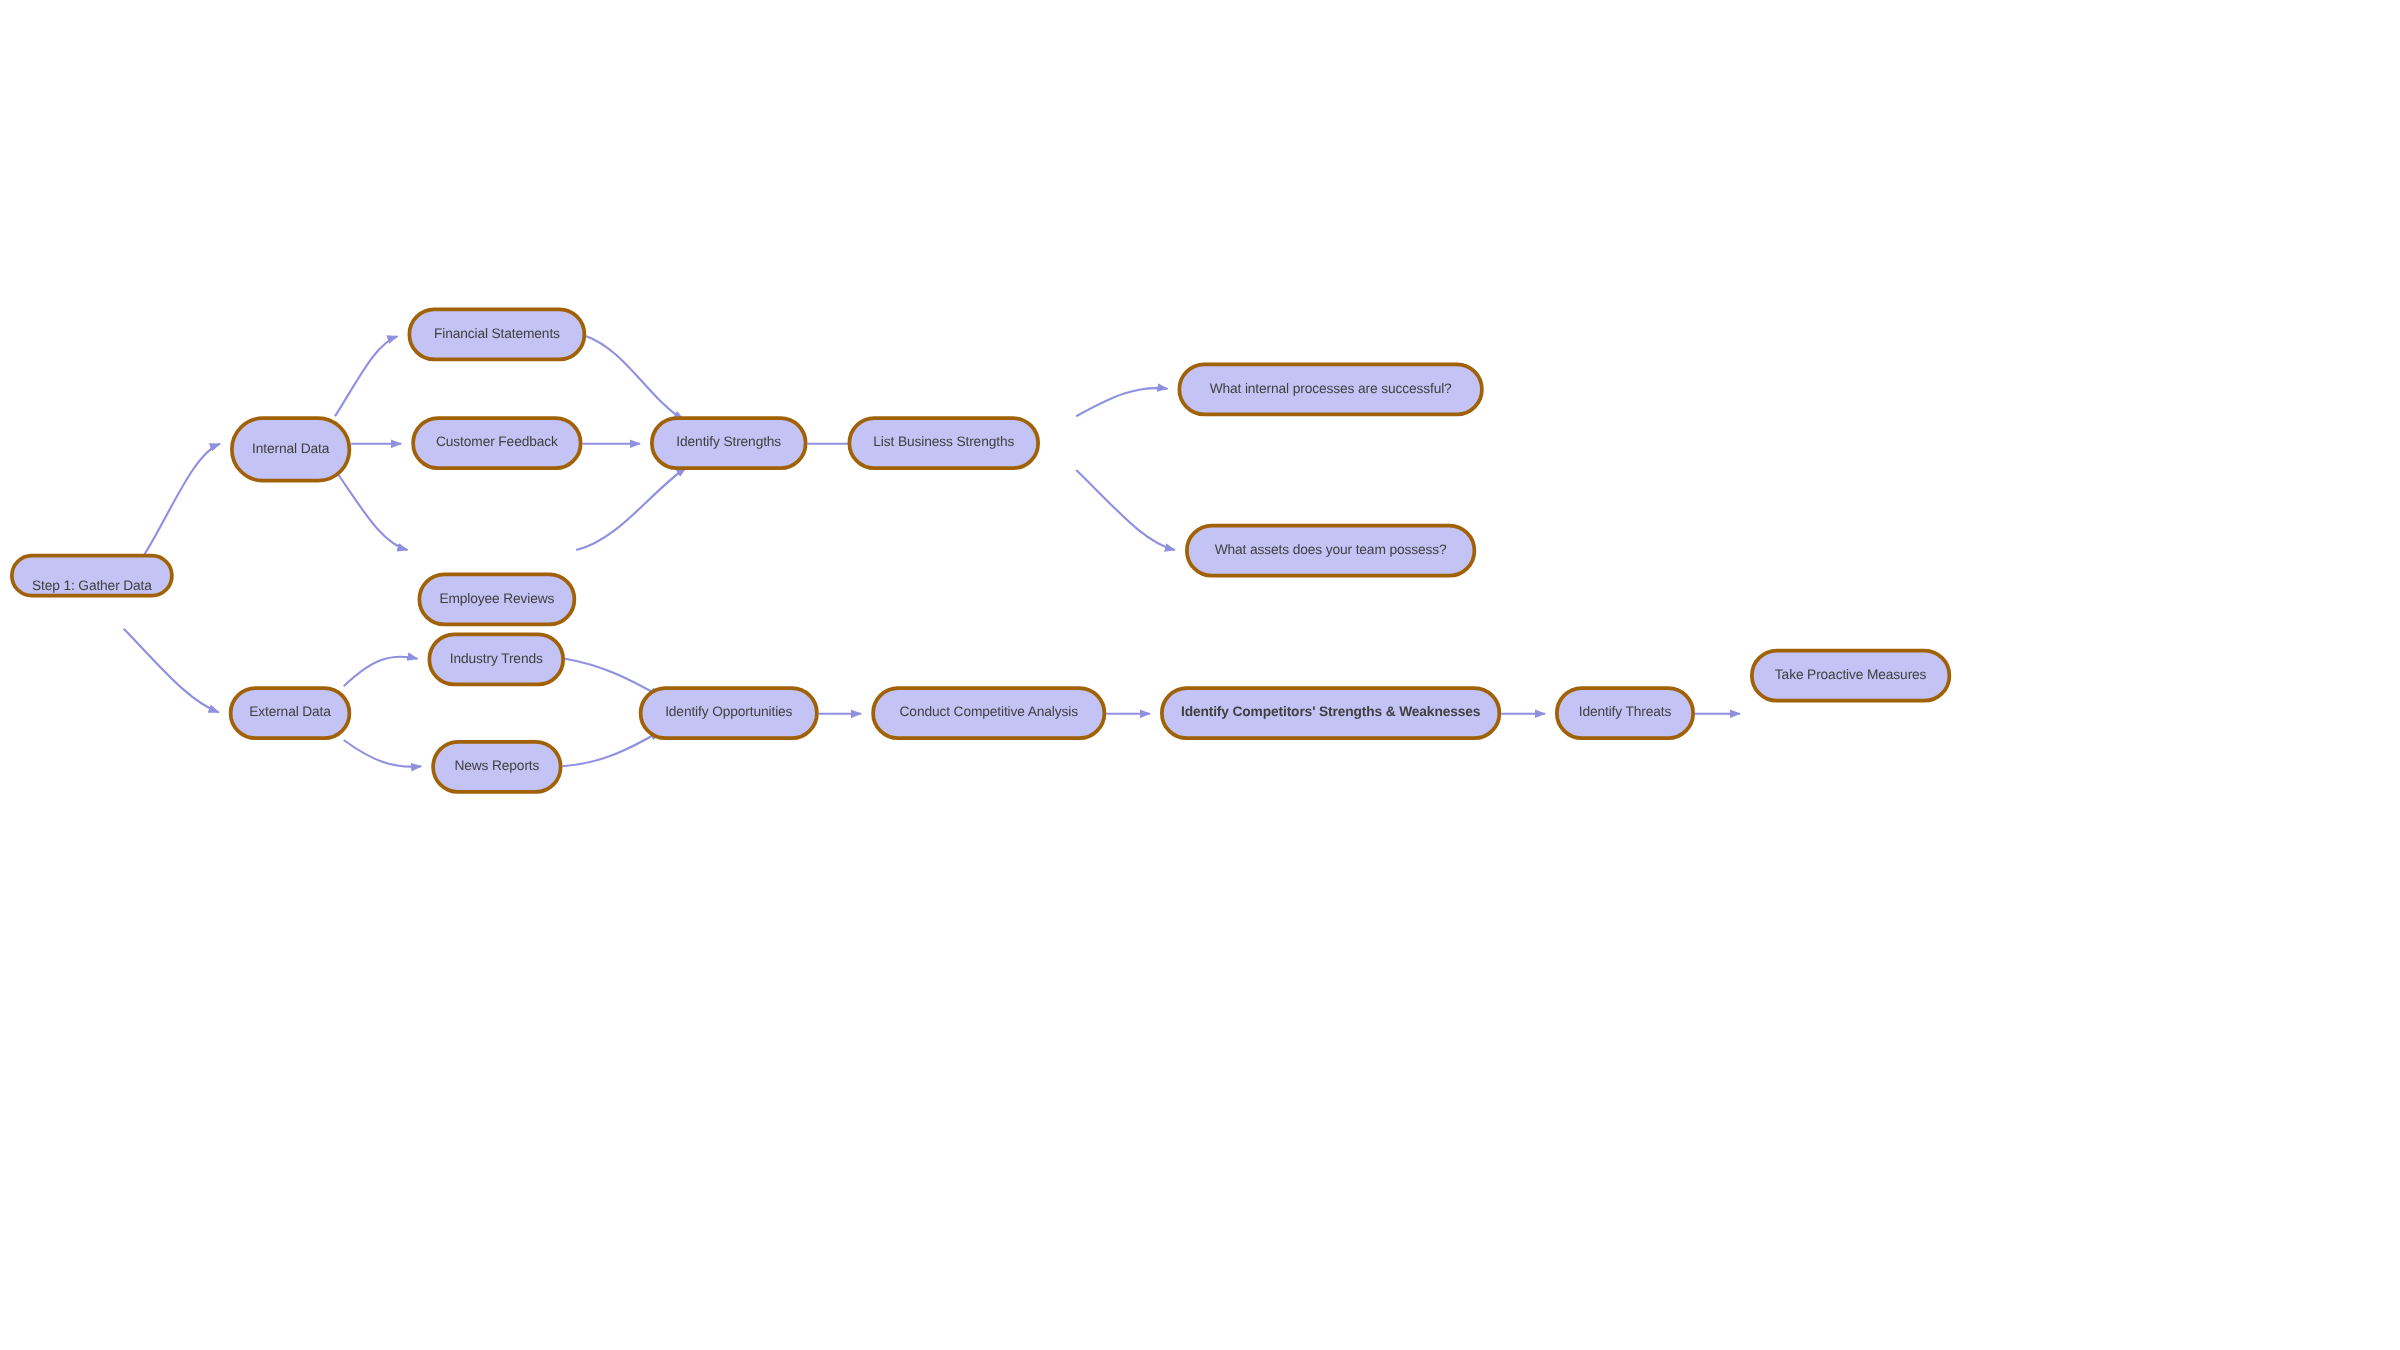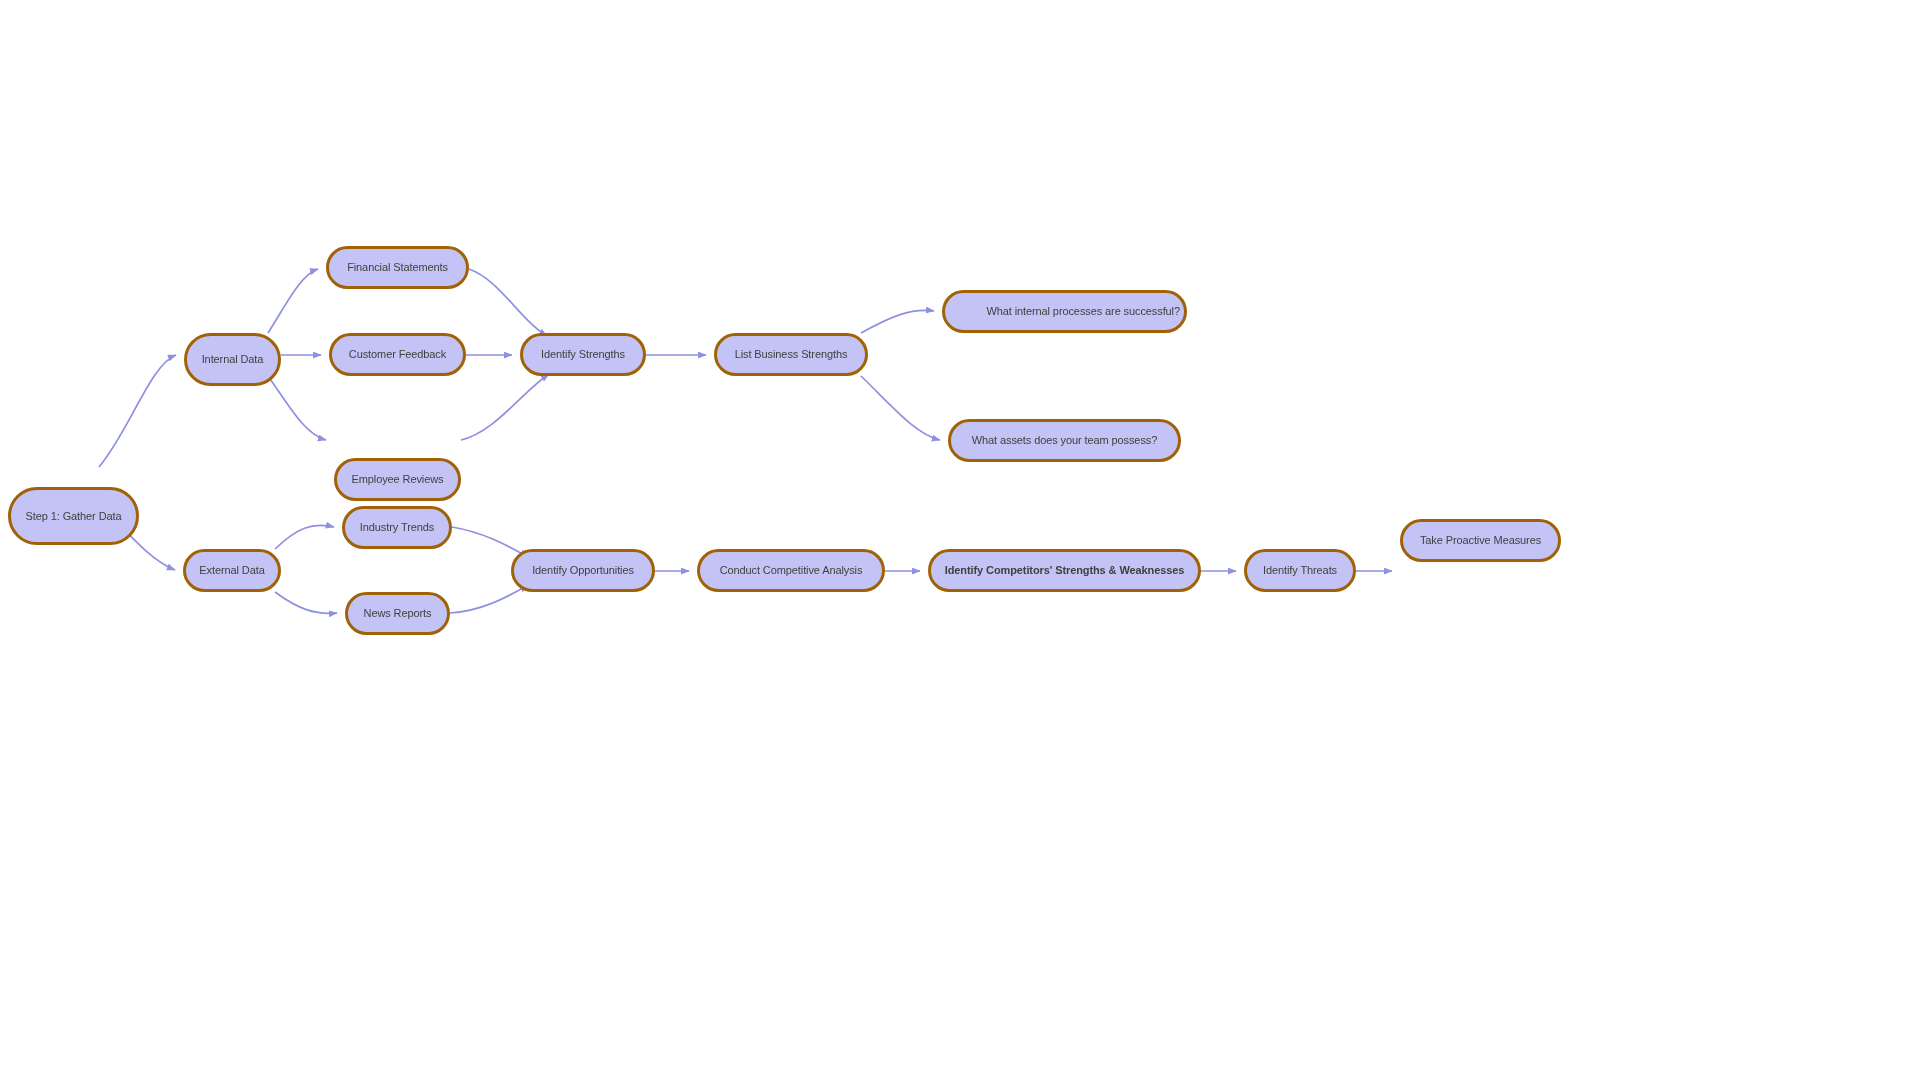--- a/index.html
+++ b/index.html
@@ -76,21 +76,21 @@
         <path d="M 452 527 C 482 532, 505 544, 528 557"></path>
         <path d="M 450 613 C 481 611, 506 598, 528 585"></path>
         <path d="M 655 571 L 689 571"></path>
         <path d="M 885 571 L 920 571"></path>
         <path d="M 1201 571 L 1236 571"></path>
         <path d="M 1356 571 L 1392 571"></path>
       </g>
   </svg>
 
   <div id="nodes-layer">
-      <div class="node" style="left: 8px; top: 487px; width: 131px; height: 58px;">
+      <div class="node" style="left: 8px; top: 443px; width: 131px; height: 35px; align-items: flex-end;">
         <span class="node-label">Step 1: Gather Data</span>
       </div>
       <div class="node" style="left: 184px; top: 333px; width: 97px; height: 53px;">
         <span class="node-label">Internal Data</span>
       </div>
       <div class="node" style="left: 183px; top: 549px; width: 98px; height: 43px;">
         <span class="node-label">External Data</span>
       </div>
       <div class="node" style="left: 326px; top: 246px; width: 143px; height: 43px;">
         <span class="node-label">Financial Statements</span>
@@ -106,27 +106,27 @@
       </div>
       <div class="node" style="left: 345px; top: 592px; width: 105px; height: 43px;">
         <span class="node-label">News Reports</span>
       </div>
       <div class="node" style="left: 520px; top: 333px; width: 126px; height: 43px; text-align: right;">
         <span class="node-label">Identify Strengths</span>
       </div>
       <div class="node" style="left: 511px; top: 549px; width: 144px; height: 43px;">
         <span class="node-label">Identify Opportunities</span>
       </div>
-      <div class="node" style="left: 714px; top: 333px; width: 154px; height: 43px;">
+      <div class="node" style="left: 678px; top: 333px; width: 154px; height: 43px;">
         <span class="node-label">List Business Strengths</span>
       </div>
       <div class="node" style="left: 697px; top: 549px; width: 188px; height: 43px;">
         <span class="node-label">Conduct Competitive Analysis</span>
       </div>
-      <div class="node" style="left: 942px; top: 290px; width: 245px; height: 43px; justify-content: flex-end;">
+      <div class="node" style="left: 942px; top: 290px; width: 245px; height: 43px;">
         <span class="node-label">What internal processes are successful?</span>
       </div>
       <div class="node" style="left: 948px; top: 419px; width: 233px; height: 43px;">
         <span class="node-label">What assets does your team possess?</span>
       </div>
       <div class="node" style="left: 928px; top: 549px; width: 273px; height: 43px; font-weight: bold;">
         <span class="node-label">Identify Competitors' Strengths &amp; Weaknesses</span>
       </div>
       <div class="node" style="left: 1244px; top: 549px; width: 112px; height: 43px;">
         <span class="node-label">Identify Threats</span>

